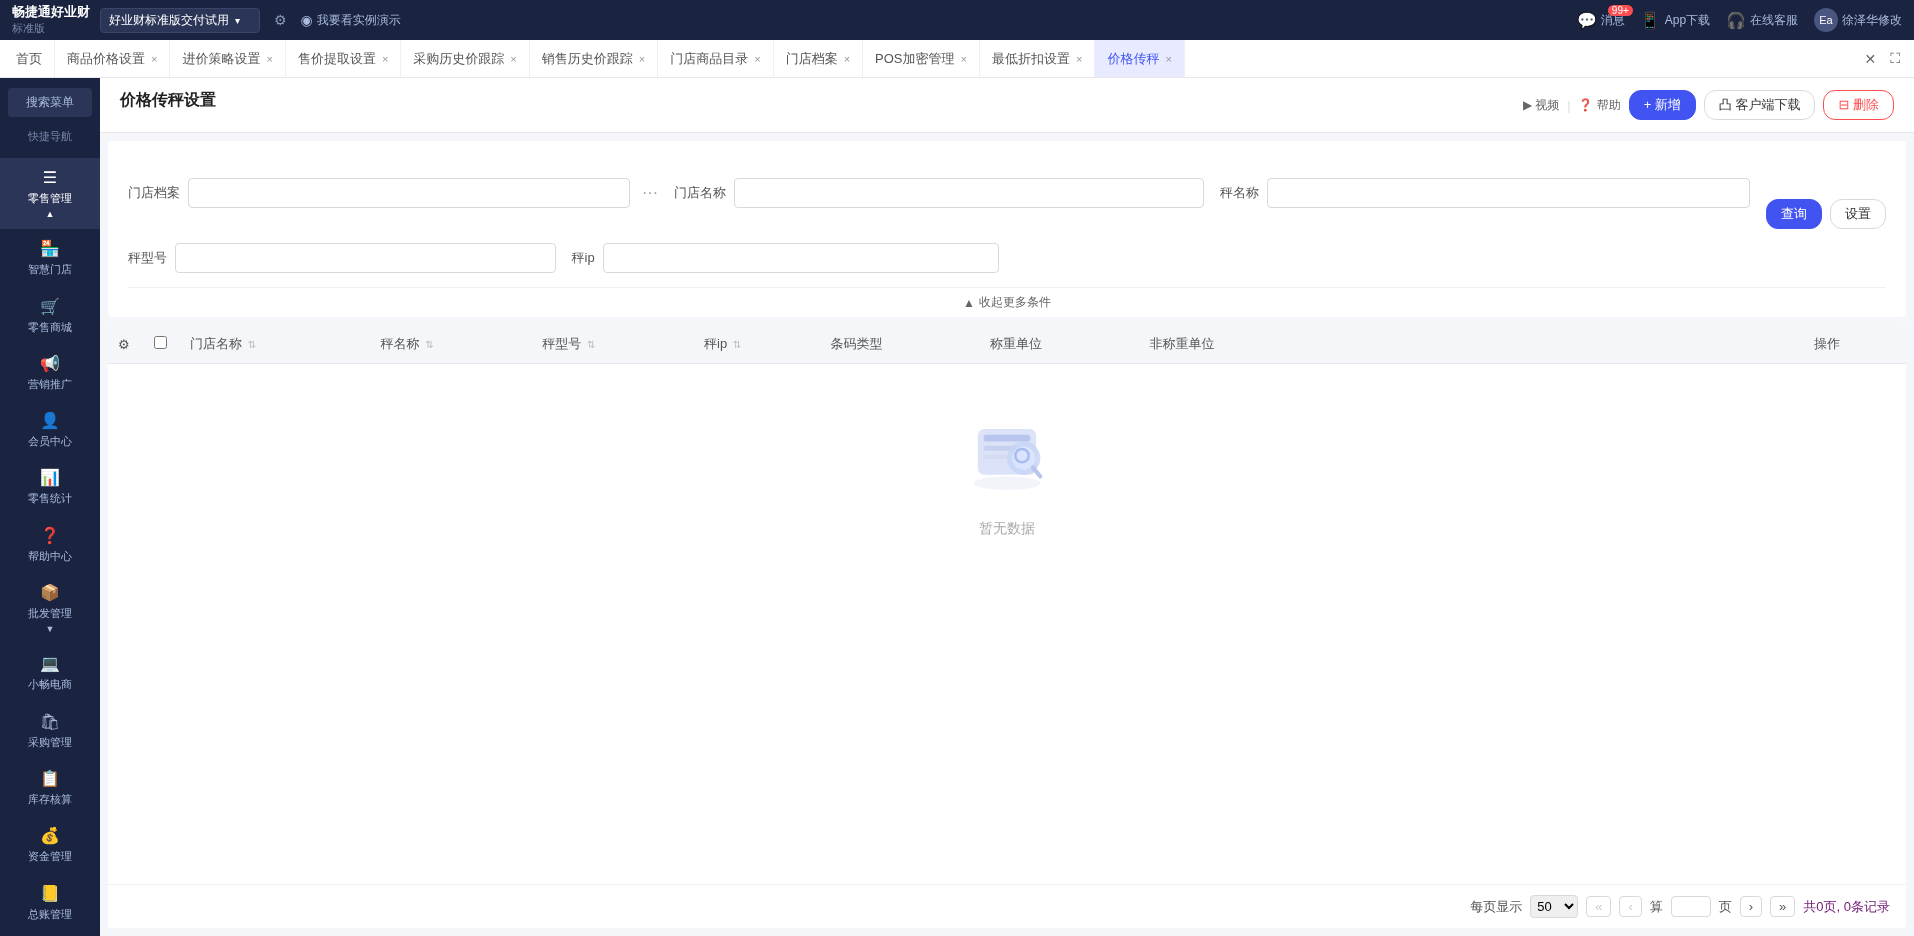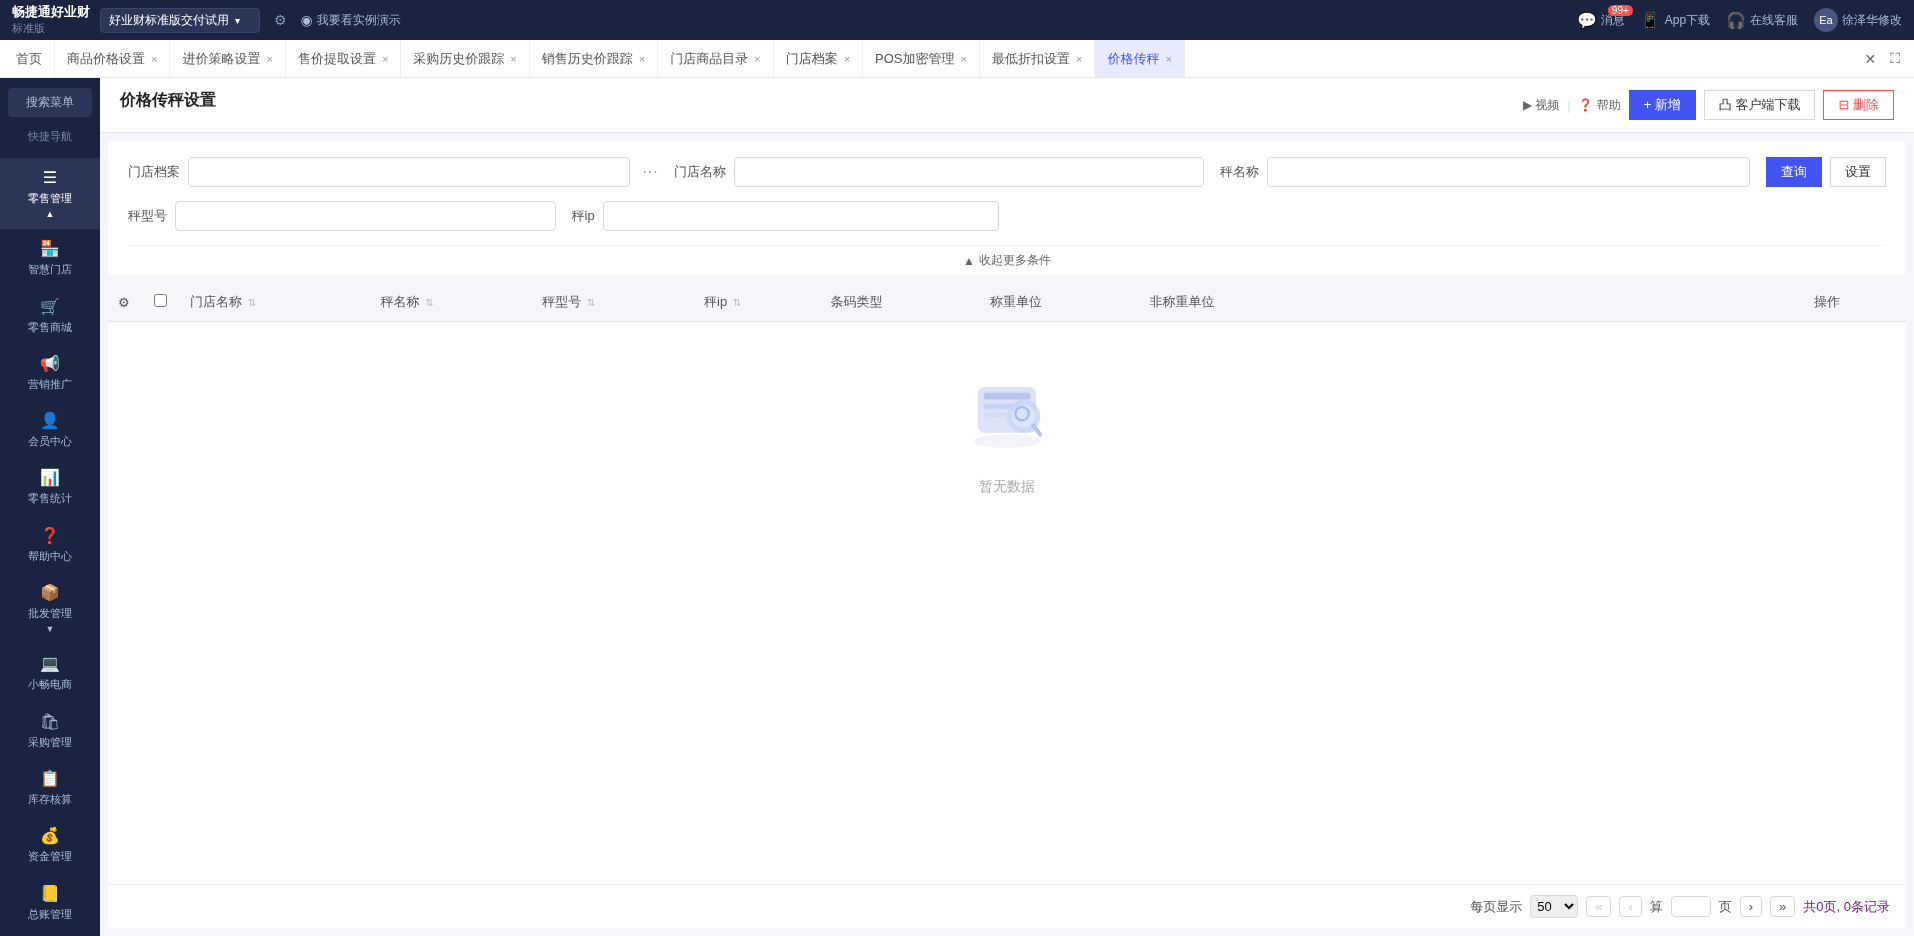--- a/index.html
+++ b/index.html
@@ -45,21 +45,21 @@
 
     
     .content-area { flex: 1; display: flex; flex-direction: column; overflow: hidden; background: #f5f6fa; }
 
     
     .page-header { background: #fff; padding: 12px 20px 0; border-bottom: 1px solid #e8e8e8; flex-shrink: 0; display: flex; align-items: flex-start; justify-content: space-between; }
     .page-title { font-size: 16px; font-weight: 600; color: #222; padding-bottom: 12px; }
     .page-actions { display: flex; align-items: center; gap: 8px; padding-bottom: 12px; }
     .page-action-link { color: #666; font-size: 12px; display: flex; align-items: center; gap: 3px; cursor: pointer; }
     .page-action-sep { color: #ddd; }
-    .btn { padding: 5px 14px; border-radius: 0; font-size: 13px; cursor: pointer; border: 1px solid transparent; display: flex; align-items: center; gap: 4px; }
+    .btn { padding: 5px 14px; border-radius: 12px; font-size: 13px; cursor: pointer; border: 1px solid transparent; display: flex; align-items: center; gap: 4px; }
     .btn-primary { background: #4154f1; color: #fff; border-color: #4154f1; }
     .btn-default { background: #fff; color: #333; border-color: #d9d9d9; }
     .btn-danger { background: #fff; color: #ff4d4f; border-color: #ff4d4f; }
 
     
     .filter-area { background: #fff; padding: 16px 20px 0; margin: 8px; border-radius: 4px; flex-shrink: 0; }
     .filter-row { display: flex; align-items: center; gap: 16px; margin-bottom: 14px; }
     .filter-item { display: flex; align-items: center; gap: 8px; flex: 1; }
     .filter-label { color: #555; font-size: 13px; white-space: nowrap; flex-shrink: 0; }
     .filter-input { flex: 1; border: 1px solid #d9d9d9; border-radius: 4px; padding: 5px 10px; font-size: 13px; color: #333; outline: none; height: 30px; }
@@ -280,21 +280,21 @@
           <span class="filter-dots">···</span>
         </div>
         <div class="filter-item">
           <span class="filter-label">门店名称</span>
           <input class="filter-input" type="text" placeholder="" style="">
         </div>
         <div class="filter-item">
           <span class="filter-label">秤名称</span>
           <input class="filter-input" type="text" placeholder="" style="">
         </div>
-        <div style="display:flex;gap:8px;flex-shrink:0;">
+        <div style="display:flex;gap:8px;flex-shrink:0;margin-top:42px;">
           <button class="btn btn-primary">查询</button>
           <button class="btn btn-default">设置</button>
         </div>
       </div>
       <div class="filter-row">
         <div class="filter-item">
           <span class="filter-label">秤型号</span>
           <input class="filter-input" type="text" placeholder="" style="">
         </div>
         <div class="filter-item">

